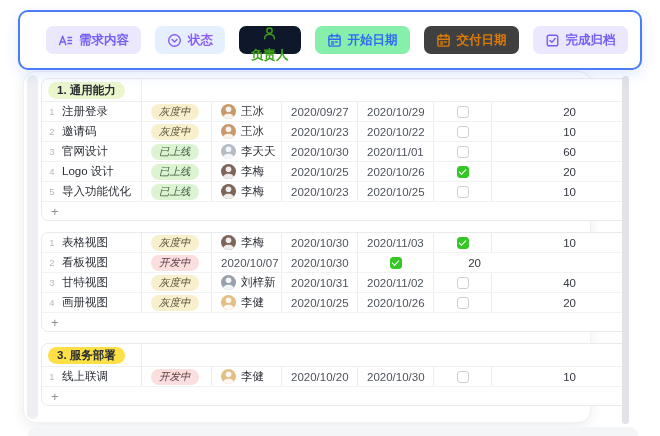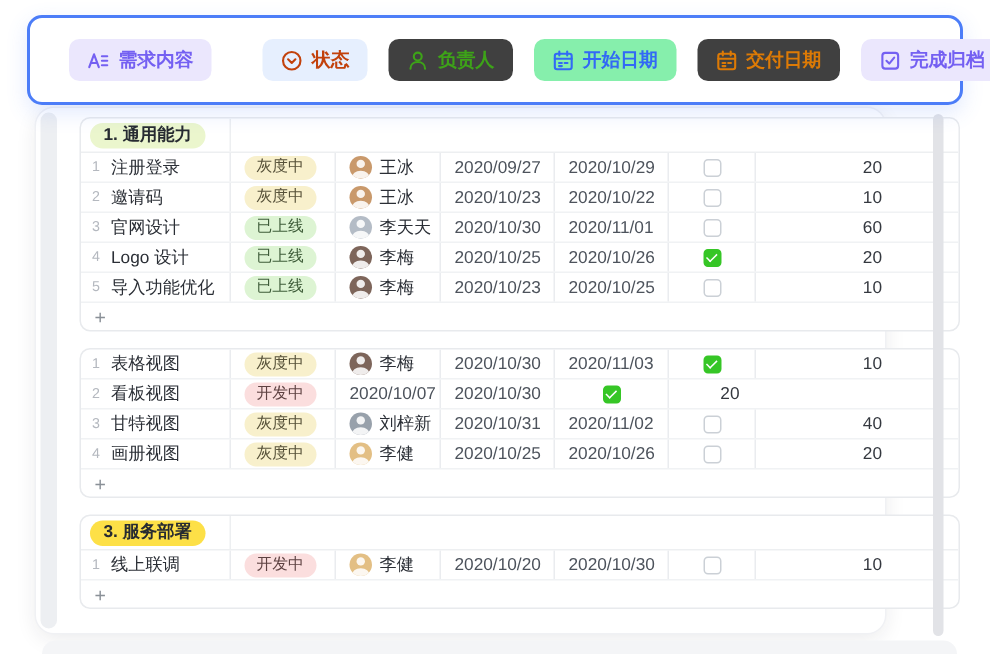--- a/index.html
+++ b/index.html
@@ -28,42 +28,42 @@
     background:#fff; border-radius:12px;
     box-shadow:0 0 0 1px #f0f1f4, 0 4px 14px rgba(31,35,41,.09);
   }
   .left-strip {
     position:absolute; left:3px; top:3px; bottom:3px; width:11px;
     background:#edeff2; border-radius:6px;
   }
   .groups { position:absolute; left:17px; top:6px; }
   .group {
     width:587px; border:1px solid #e8eaed; border-radius:7px;
-    margin-bottom:11px; overflow:hidden; background:#fff;margin-left:12px;
+    margin-bottom:11px; overflow:hidden; background:#fff;
   }
   .group-header {
     height:23px; display:flex; align-items:center; padding-left:6px;
     border-bottom:1px solid #edeff1; position:relative;
   }
   .group-header::after {
     content:""; position:absolute; left:99px; top:0; bottom:0; width:1px; background:#edeff1;
   }
   .group-pill {
     font-size:11.5px; font-weight:bold; color:#272b31;
     padding:2px 9px; border-radius:10px; line-height:13px;
   }
   .row {
     display:grid; grid-template-columns:100px 70px 70px 76px 76px 58px 95px;
     height:20px; border-bottom:1px solid #f0f2f4;
   }
   .row > div { display:flex; align-items:center; border-right:1px solid #eaecef; overflow:hidden; }
   .row > div:last-child { border-right:none; }
   .rownum { width:20px; flex:none; text-align:center; font-size:9.5px; color:#b4b8bf; }
   .name-text { font-size:11.5px; color:#2b2f36; white-space:nowrap; }
-  .cell-status { padding-left:9px; }
+  .cell-status { padding-left:9px;font-style:italic; }
   .status-badge {
     font-size:10.5px; line-height:13px; padding:1.5px 8px; border-radius:9px;
     color:#4a4e55; white-space:nowrap;
   }
   .cell-owner { padding-left:9px; gap:5px; }
   .avatar {
     width:15px; height:15px; border-radius:50%; flex:none; overflow:hidden;
     display:inline-flex; align-items:flex-end; justify-content:center;
   }
   .avatar svg { width:15px; height:15px; display:block; }
@@ -102,30 +102,30 @@
       <span class="chip" style="background: rgb(235, 231, 253); color: rgb(116, 96, 242);">
     <span class="chip-icon">
           <svg viewBox="0 0 16 16" fill="none" stroke="currentColor" stroke-width="1.5" stroke-linecap="round" stroke-linejoin="round">
             <path d="M1.6 12.6 L5 3.4 L8.4 12.6"></path>
             <path d="M3 9.6 h4"></path>
             <path d="M10.6 4.8 h3.8 M10.6 8 h3.8 M10.6 11.2 h3.8"></path>
           </svg>
         </span>
     <span class="chip-label">需求内容</span>
   </span>
-      <span class="chip" style="background: rgb(230, 239, 254); color: #c2410c; margin-left: 20px;">
+      <span class="chip" style="background: rgb(230, 239, 254); color: #8b5cf6;">
     <span class="chip-icon">
           <svg viewBox="0 0 16 16" fill="none" stroke="currentColor" stroke-width="1.5" stroke-linecap="round" stroke-linejoin="round">
             <circle cx="8" cy="8" r="6.2"></circle>
             <path d="M5.4 7 L8 9.6 L10.6 7"></path>
           </svg>
         </span>
     <span class="chip-label">状态</span>
   </span>
-      <span class="chip" style="background: #404040; color: rgb(61, 163, 24);">
+      <span class="chip" style="background: #0f172a; color: rgb(61, 163, 24); flex-direction: column;">
     <span class="chip-icon">
           <svg viewBox="0 0 16 16" fill="none" stroke="currentColor" stroke-width="1.5" stroke-linecap="round" stroke-linejoin="round">
             <circle cx="8" cy="5" r="2.8"></circle>
             <path d="M2.8 13.6 c0-3 2.3-4.7 5.2-4.7 s5.2 1.7 5.2 4.7"></path>
           </svg>
         </span>
     <span class="chip-label">负责人</span>
   </span>
       <span class="chip" style="background: #86efac; color: rgb(50, 105, 245);">
     <span class="chip-icon">

